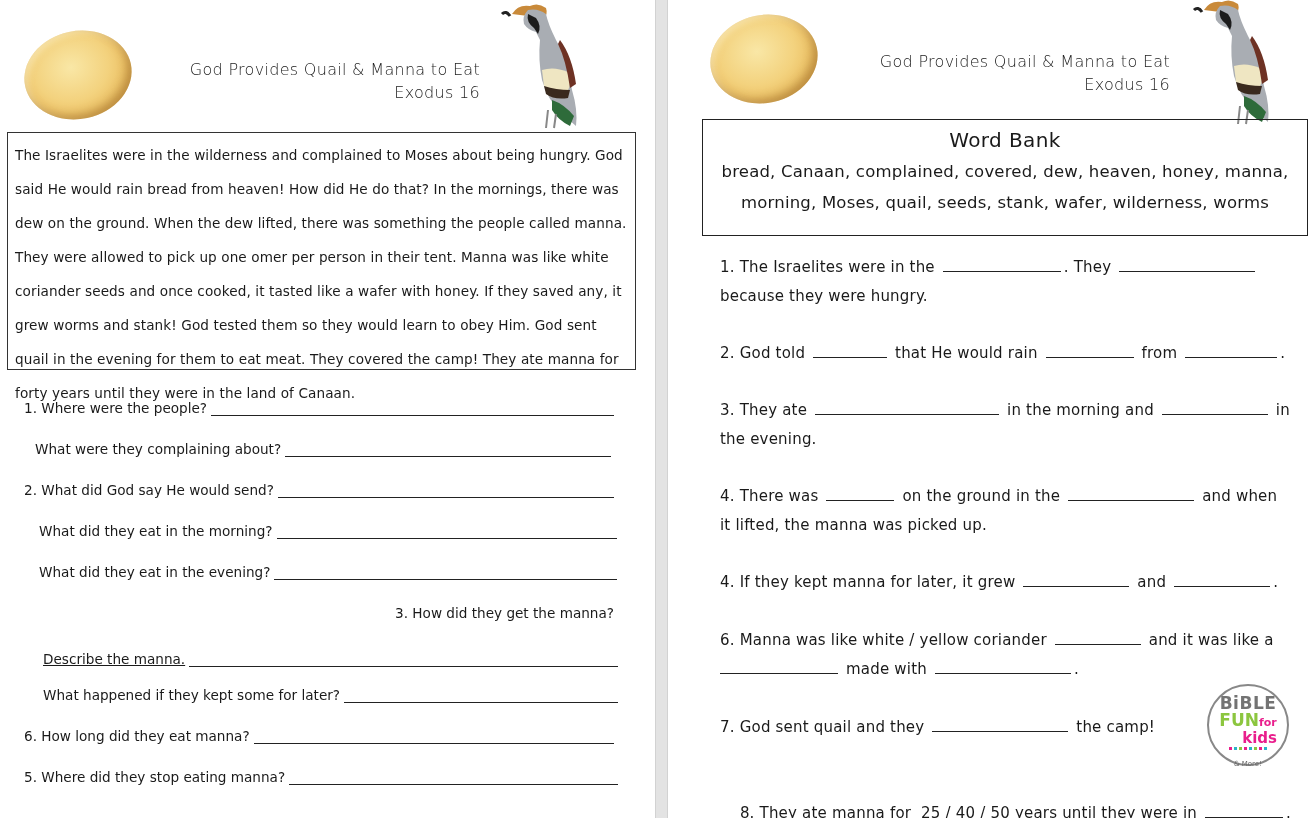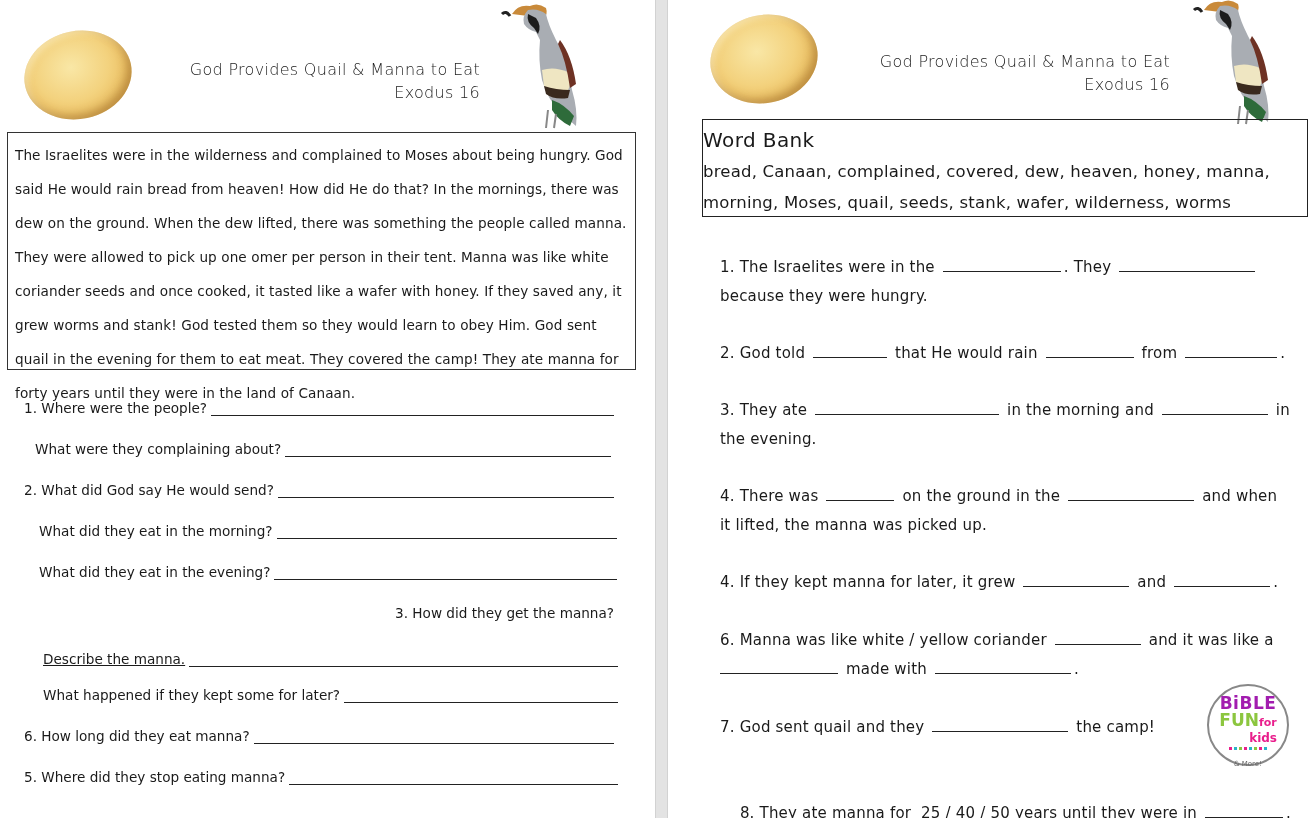--- a/index.html
+++ b/index.html
@@ -21,21 +21,21 @@
       transform: rotate(-12deg); }
 
     
     .quail { position: absolute; width: 90px; height: 130px; }
 
     .story-box { position: absolute; left: 7px; top: 132px; width: 629px; height: 238px; border: 1.5px solid #333; padding: 5px 7px; font-size: 13.6px; line-height: 34px; letter-spacing: 0.1px; }
 
     .q { position: absolute; font-size: 13.6px; display: flex; align-items: flex-end; white-space: nowrap; }
     .q .line { flex: 1; border-bottom: 1.6px solid #222; margin-left: 4px; height: 14px; }
 
-    .wordbank { position: absolute; left: 34px; top: 119px; width: 606px; height: 98px; border: 1.5px solid #222; }
+    .wordbank { position: absolute; left: 34px; top: 119px; width: 606px; height: 117px; border: 1.5px solid #222; text-align: center; }
     .wb-title { font-size: 20px; margin-top: 8px; letter-spacing: 0.4px; }
     .wb-words { font-size: 16.5px; line-height: 31px; margin-top: 4px; letter-spacing: 0.2px; }
 
     .fb { position: absolute; left: 52px; width: 582px; font-size: 15px; line-height: 29px; letter-spacing: 0.2px; }
     .blank { display: inline-block; border-bottom: 1.6px solid #222; height: 16px; vertical-align: baseline; margin: 0 3px; }
 
     .logo { position: absolute; left: 539px; top: 684px; width: 82px; height: 82px; border-radius: 50%; border: 2px solid #888; background: #fff; text-align: center; font-family: "DejaVu Sans", sans-serif; font-weight: bold; }
     .logo .l1 { font-size: 17px; line-height: 18px; margin-top: 8px; letter-spacing: 0.5px; }
     .logo .l2 { font-size: 17px; line-height: 17px; }
     .logo .l3 { font-size: 7px; color: #666; font-weight: normal; margin-top: 10px; }
@@ -190,21 +190,21 @@
     <span>7. God sent quail and they</span>
     <span class="blank" style="width:136px;"></span>
     <span>the camp!</span>
   </div>
 
   <div class="fb" style="top:770px; white-space:pre;">
     <span>8. They ate manna for  25 / 40 / 50 years until they were in</span> <span class="blank" style="width:78px;"></span><span>.</span>
   </div>
 
   <div class="logo">
-    <div class="l1" style="color:#a21caf;">BiBLE</div>
+    <div class="l1" style="color:#737373;">BiBLE</div>
     <div class="l2">
       <span style="color:#8cc63f;">FUN</span><span style="color:#e91e8c; font-size:11px;">for</span>
     </div>
-    <div style="color:#e91e8c; font-size:12px; line-height:14px; text-align:right; padding-right:10px;">kids</div>
+    <div style="color:#e91e8c; font-size:15px; line-height:14px; text-align:right; padding-right:10px;">kids</div>
     <div class="dots"></div>
     <div class="l3">&amp; More!</div>
   </div>
 </div>
 
 </body></html>

